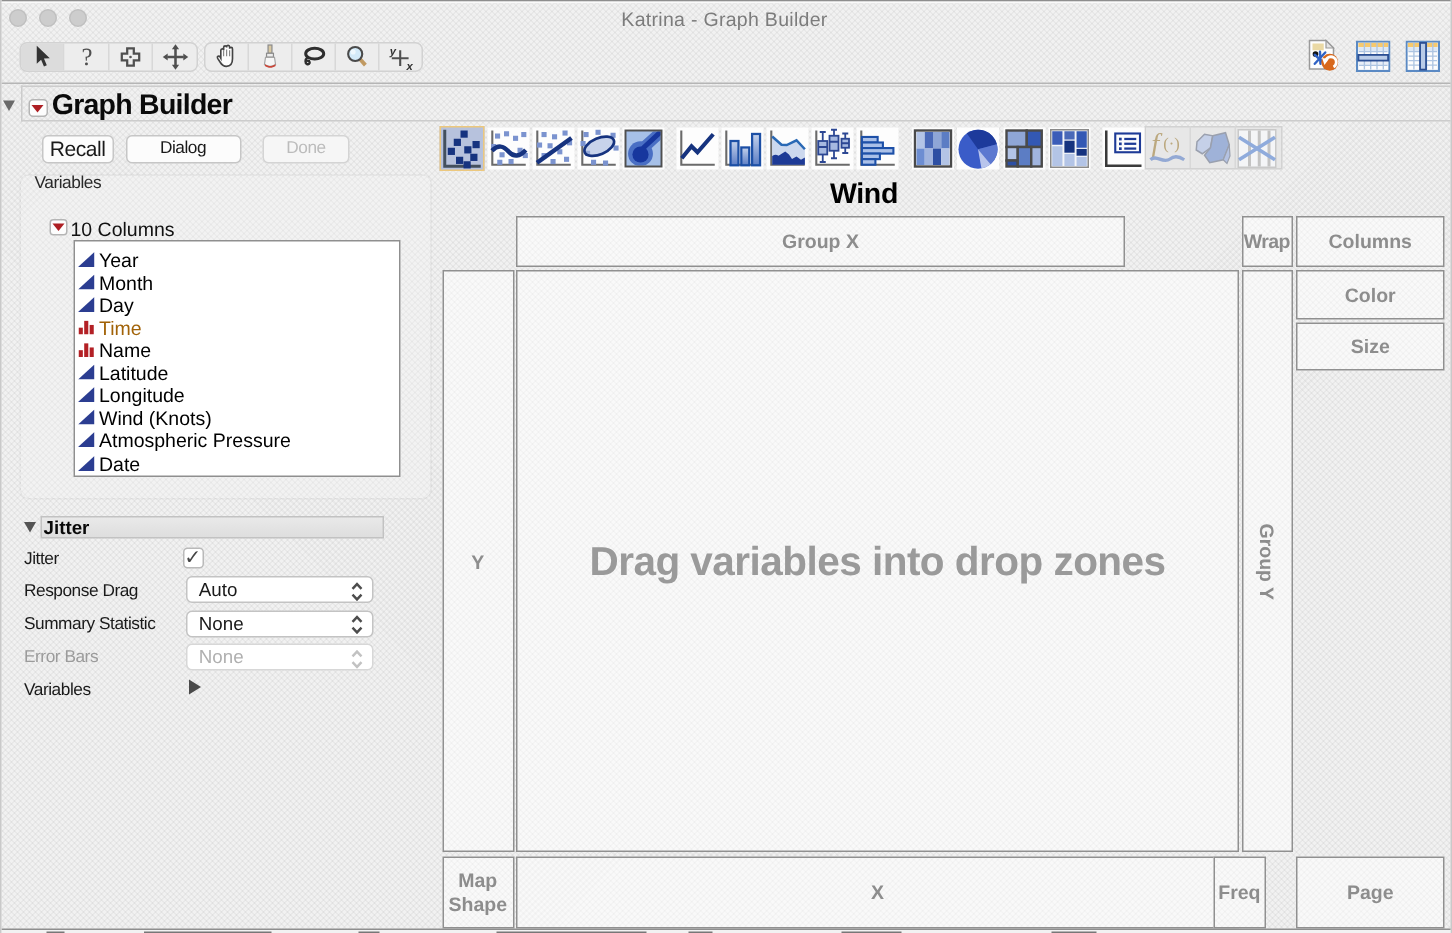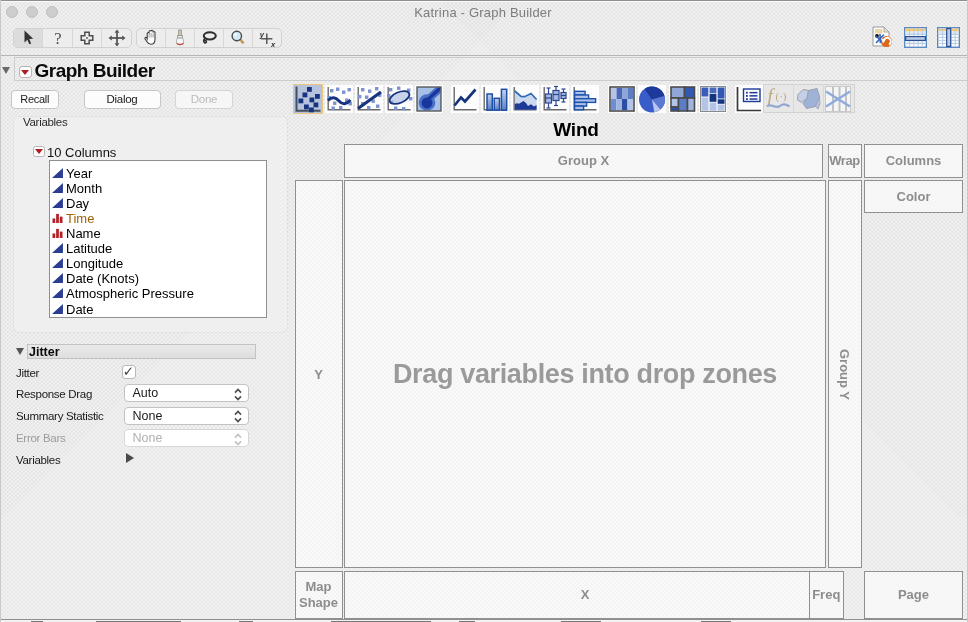--- a/index.html
+++ b/index.html
@@ -164,21 +164,21 @@
     </div>
 <div class="abs" style="left:966px;top:17px;width:2px;height:5px;background:#444"></div>
 
 <div class="abs" style="left:0;top:55px;width:968px;height:1px;background:#b5b5b5"></div>
 <div class="abs" style="left:13px;top:57px;width:955px;height:24px;border:1px solid #cccccc;border-right:none"></div>
 <div class="abs" style="left:1px;top:67px;width:0;height:0;border-left:4.5px solid transparent;border-right:4.5px solid transparent;border-top:7px solid #696969"></div>
 <div class="abs" style="left:17.5px;top:65.5px;width:13px;height:12px;background:#fdfdfd;border:1px solid #b5b5b5;border-radius:3px"></div>
 <div class="abs" style="left:19.5px;top:69.5px;width:0;height:0;border-left:4.5px solid transparent;border-right:4.5px solid transparent;border-top:5.5px solid #ad1e23"></div>
 <div class="abs" style="left:33.5px;top:60px;font-size:19px;font-weight:bold;color:#0a0a0a;letter-spacing:-.5px">Graph Builder</div>
 
-<div class="abs" style="left:10px;top:90px;width:47.5px;height:18.5px;background:#fcfcfc;border:1px solid #c6c6c6;border-radius:4px;font-size:11px;letter-spacing:-0.3px;color:#1a1a1a;display:flex;align-items:center;justify-content:center">Recall</div>
+<div class="abs" style="left:27px;top:90px;width:47.5px;height:18.5px;background:#fcfcfc;border:1px solid #c6c6c6;border-radius:4px;font-size:14px;letter-spacing:-0.3px;color:#1a1a1a;display:flex;align-items:center;justify-content:center">Recall</div>
 <div class="abs" style="left:82.5px;top:90px;width:77px;height:18.5px;background:#fcfcfc;border:1px solid #c6c6c6;border-radius:4px;font-size:11.5px;letter-spacing:-0.3px;color:#1a1a1a;display:flex;align-items:center;justify-content:center">Dialog</div>
 <div class="abs" style="left:174px;top:90px;width:58px;height:18.5px;background:#f6f6f6;border:1px solid #d4d4d4;border-radius:4px;font-size:11.5px;letter-spacing:-0.3px;color:#bcbcbc;display:flex;align-items:center;justify-content:center">Done</div>
 
 <div class="lbl" style="left:22px;top:116px;font-size:11.5px;color:#2a2a2a;z-index:3">Variables</div>
 
 <div class="abs" style="left:13px;top:117px;width:273px;height:215px;border-radius:5px;background-color:#f2f2f2;background-image:repeating-linear-gradient(45deg, rgba(125,125,125,.05) 0 1px, transparent 1px 2.83px),repeating-linear-gradient(-45deg, rgba(125,125,125,.05) 0 1px, transparent 1px 2.83px);box-shadow:0 0 0 1px rgba(0,0,0,0.03)"></div>
 <div class="abs" style="left:31.5px;top:145.5px;width:12px;height:11px;background:#fdfdfd;border:1px solid #b5b5b5;border-radius:2.5px"></div>
 <div class="abs" style="left:33.5px;top:149px;width:0;height:0;border-left:4px solid transparent;border-right:4px solid transparent;border-top:5px solid #ad1e23"></div>
 <div class="abs" style="left:46px;top:144.5px;font-size:13px;color:#111">10 Columns</div>
 <div class="abs" style="left:47.5px;top:160px;width:218px;height:158px;background:#fff;border:1px solid #8f8f8f" id="collist">
@@ -210,21 +210,21 @@
         <polygon points="0,11 12,0 12,11" fill="#2b3d91"></polygon>
       </svg>
       <div style="position:absolute;left:16.5px;top:80.1px;font-size:13px;color:#000;white-space:nowrap">Latitude</div>
       <svg width="11" height="10" viewBox="0 0 12 11" style="position:absolute;left:2px;top:97.19999999999999px">
         <polygon points="0,11 12,0 12,11" fill="#2b3d91"></polygon>
       </svg>
       <div style="position:absolute;left:16.5px;top:95.19999999999999px;font-size:13px;color:#000;white-space:nowrap">Longitude</div>
       <svg width="11" height="10" viewBox="0 0 12 11" style="position:absolute;left:2px;top:112.3px">
         <polygon points="0,11 12,0 12,11" fill="#2b3d91"></polygon>
       </svg>
-      <div style="position:absolute;left:16.5px;top:110.3px;font-size:13px;color:#000;white-space:nowrap">Date (Knots)</div>
+      <div style="position:absolute;left:16.5px;top:110.3px;font-size:13px;color:#000;white-space:nowrap">Wind (Knots)</div>
       <svg width="11" height="10" viewBox="0 0 12 11" style="position:absolute;left:2px;top:127.39999999999999px">
         <polygon points="0,11 12,0 12,11" fill="#2b3d91"></polygon>
       </svg>
       <div style="position:absolute;left:16.5px;top:125.39999999999999px;font-size:13px;color:#000;white-space:nowrap">Atmospheric Pressure</div>
       <svg width="11" height="10" viewBox="0 0 12 11" style="position:absolute;left:2px;top:142.5px">
         <polygon points="0,11 12,0 12,11" fill="#2b3d91"></polygon>
       </svg>
       <div style="position:absolute;left:16.5px;top:140.5px;font-size:13px;color:#000;white-space:nowrap">Date</div>
     </div>
 
@@ -483,24 +483,25 @@
           <g stroke="#8fabdc" stroke-width="2.4">
             <path d="M2,21.5 L26,6.5" fill="none"></path>
             <path d="M2,6.5 L26,21.5" fill="none"></path>
           </g>
         </svg>
       </div>
     </div>
 
 <div class="abs" style="left:343px;top:119px;width:478px;text-align:center"><span style="font-size:19px;font-weight:bold;color:#000;letter-spacing:-.2px;position:relative;left:-7px">Wind</span></div>
 
-<div class="zone" style="left:343px;top:143.5px;width:479px;height:34px">Group X</div>
+<div class="zone" style="left:343px;top:143.5px;width:406px;height:34px">Group X</div>
 <div class="zone" style="left:826.5px;top:143.5px;width:34px;height:34px;letter-spacing:-.4px">Wrap</div>
 <div class="zone" style="left:863px;top:143.5px;width:99px;height:34px">Columns</div>
 <div class="zone" style="left:863px;top:179.5px;width:99px;height:33px">Color</div>
+<div class="zone" style="left:863px;top:214.5px;width:99px;height:32.5px">Size</div>
 
 <div class="zone" style="left:293.5px;top:180px;width:48px;height:388px">Y</div>
 <div class="zone lighttex" style="left:343px;top:180px;width:482px;height:388px;font-size:27px;color:#9a9a9a">
       <span style="letter-spacing:-0.35px;position:relative;left:0px;top:0.5px">Drag variables into drop zones</span>
     </div>
 <div class="zone" style="left:826.5px;top:180px;width:34px;height:388px">
       <span style="transform:rotate(90deg);white-space:nowrap">Group Y</span>
     </div>
 
 <div class="zone" style="left:293.5px;top:570.5px;width:48px;height:48.5px;line-height:15.5px">Map<br>Shape</div>

